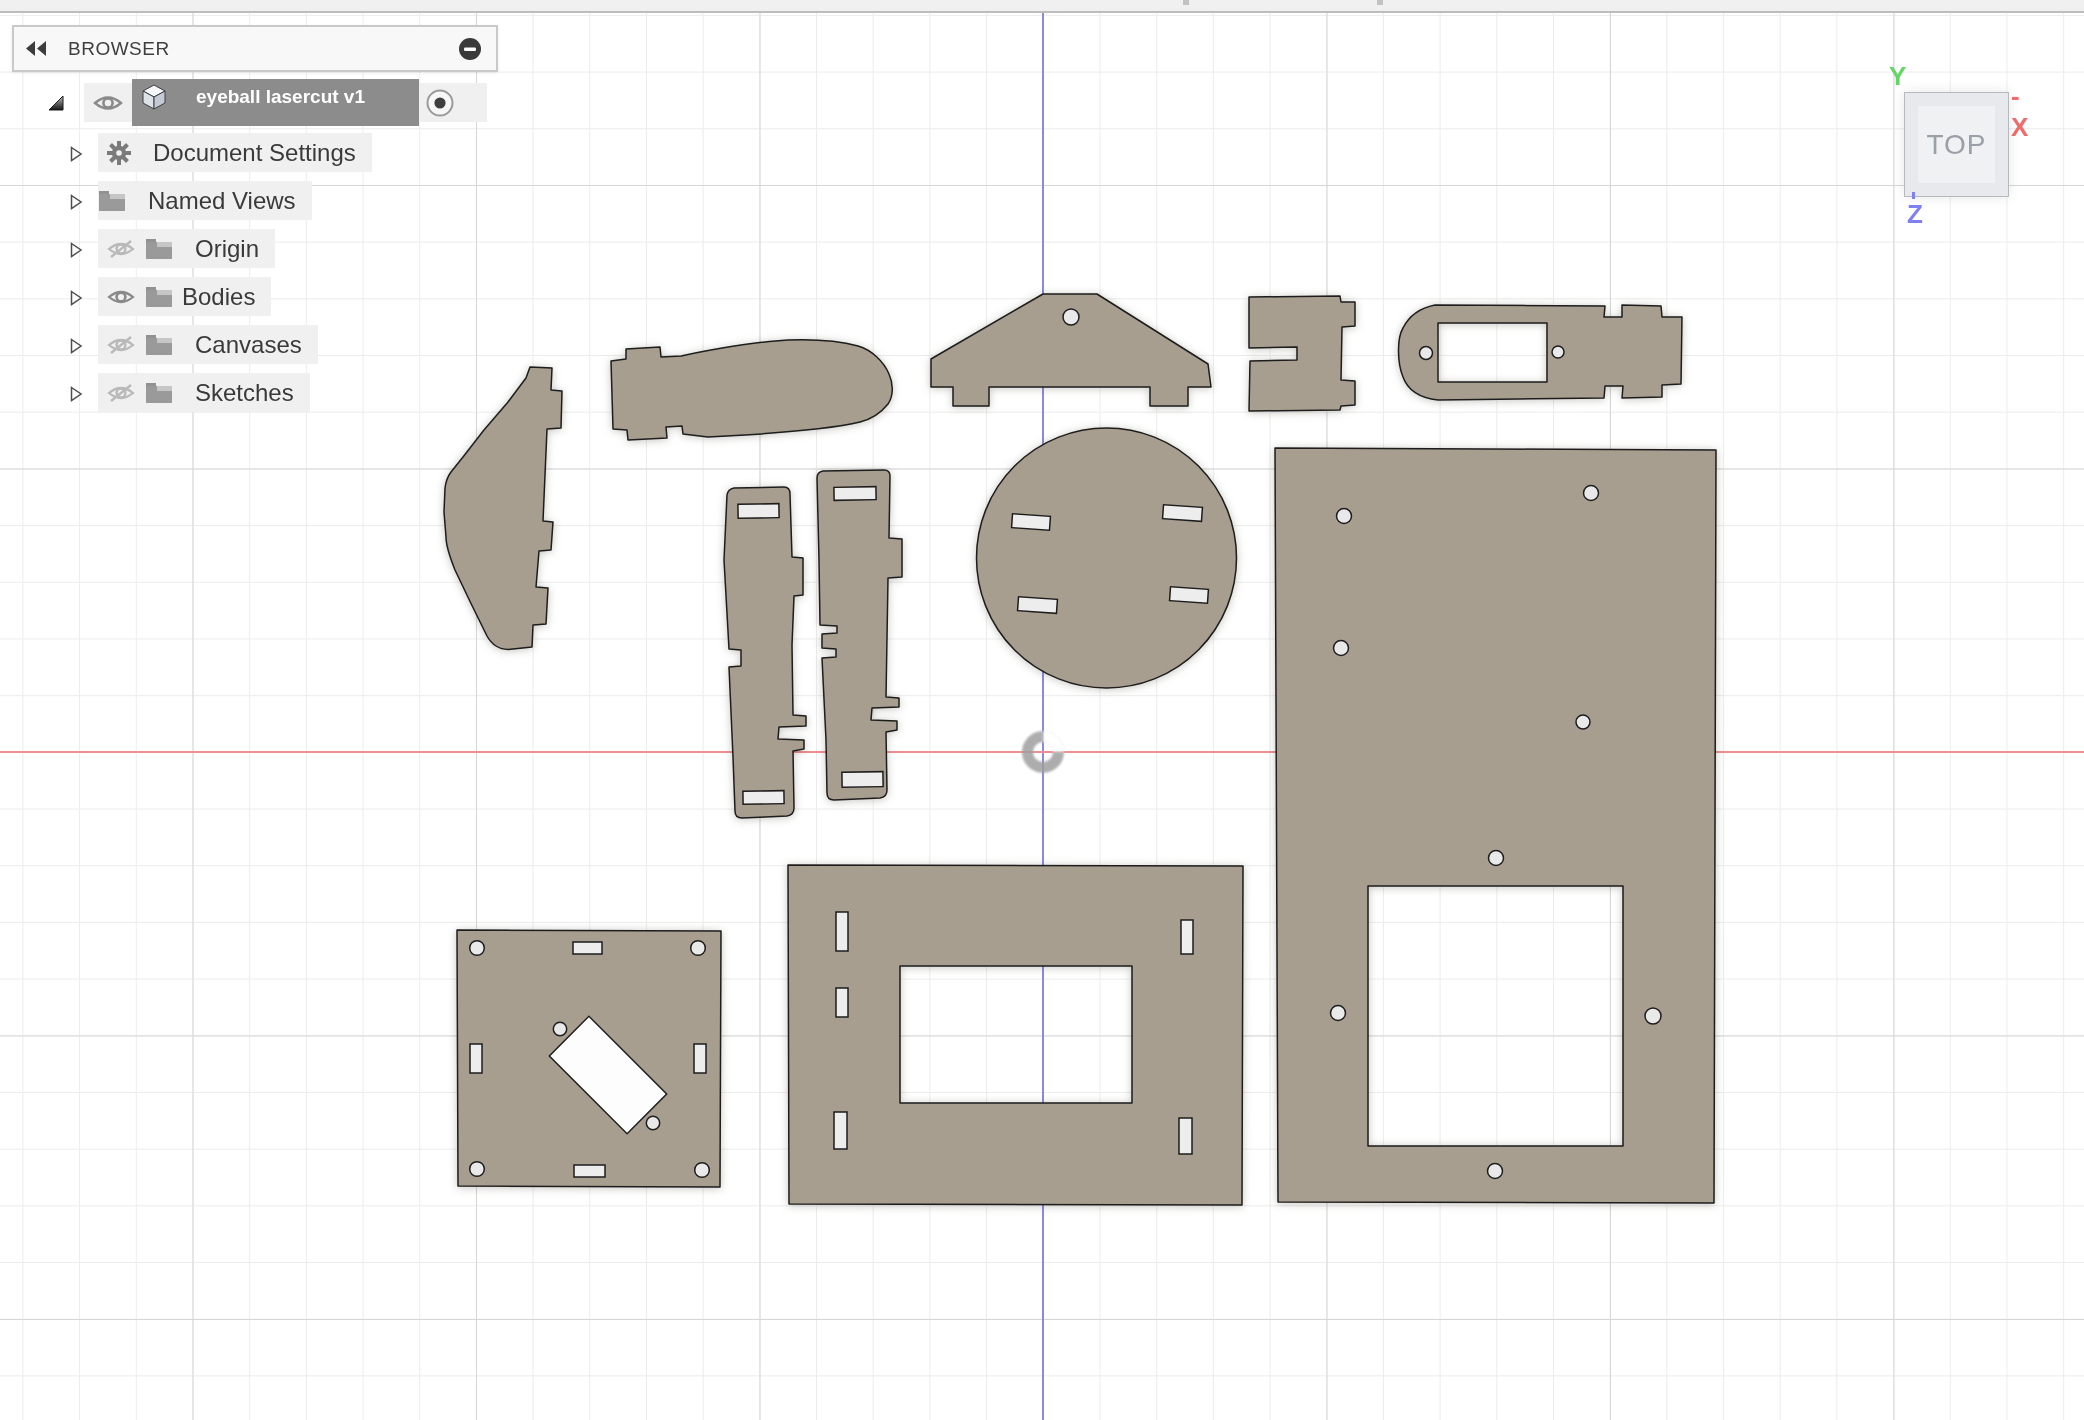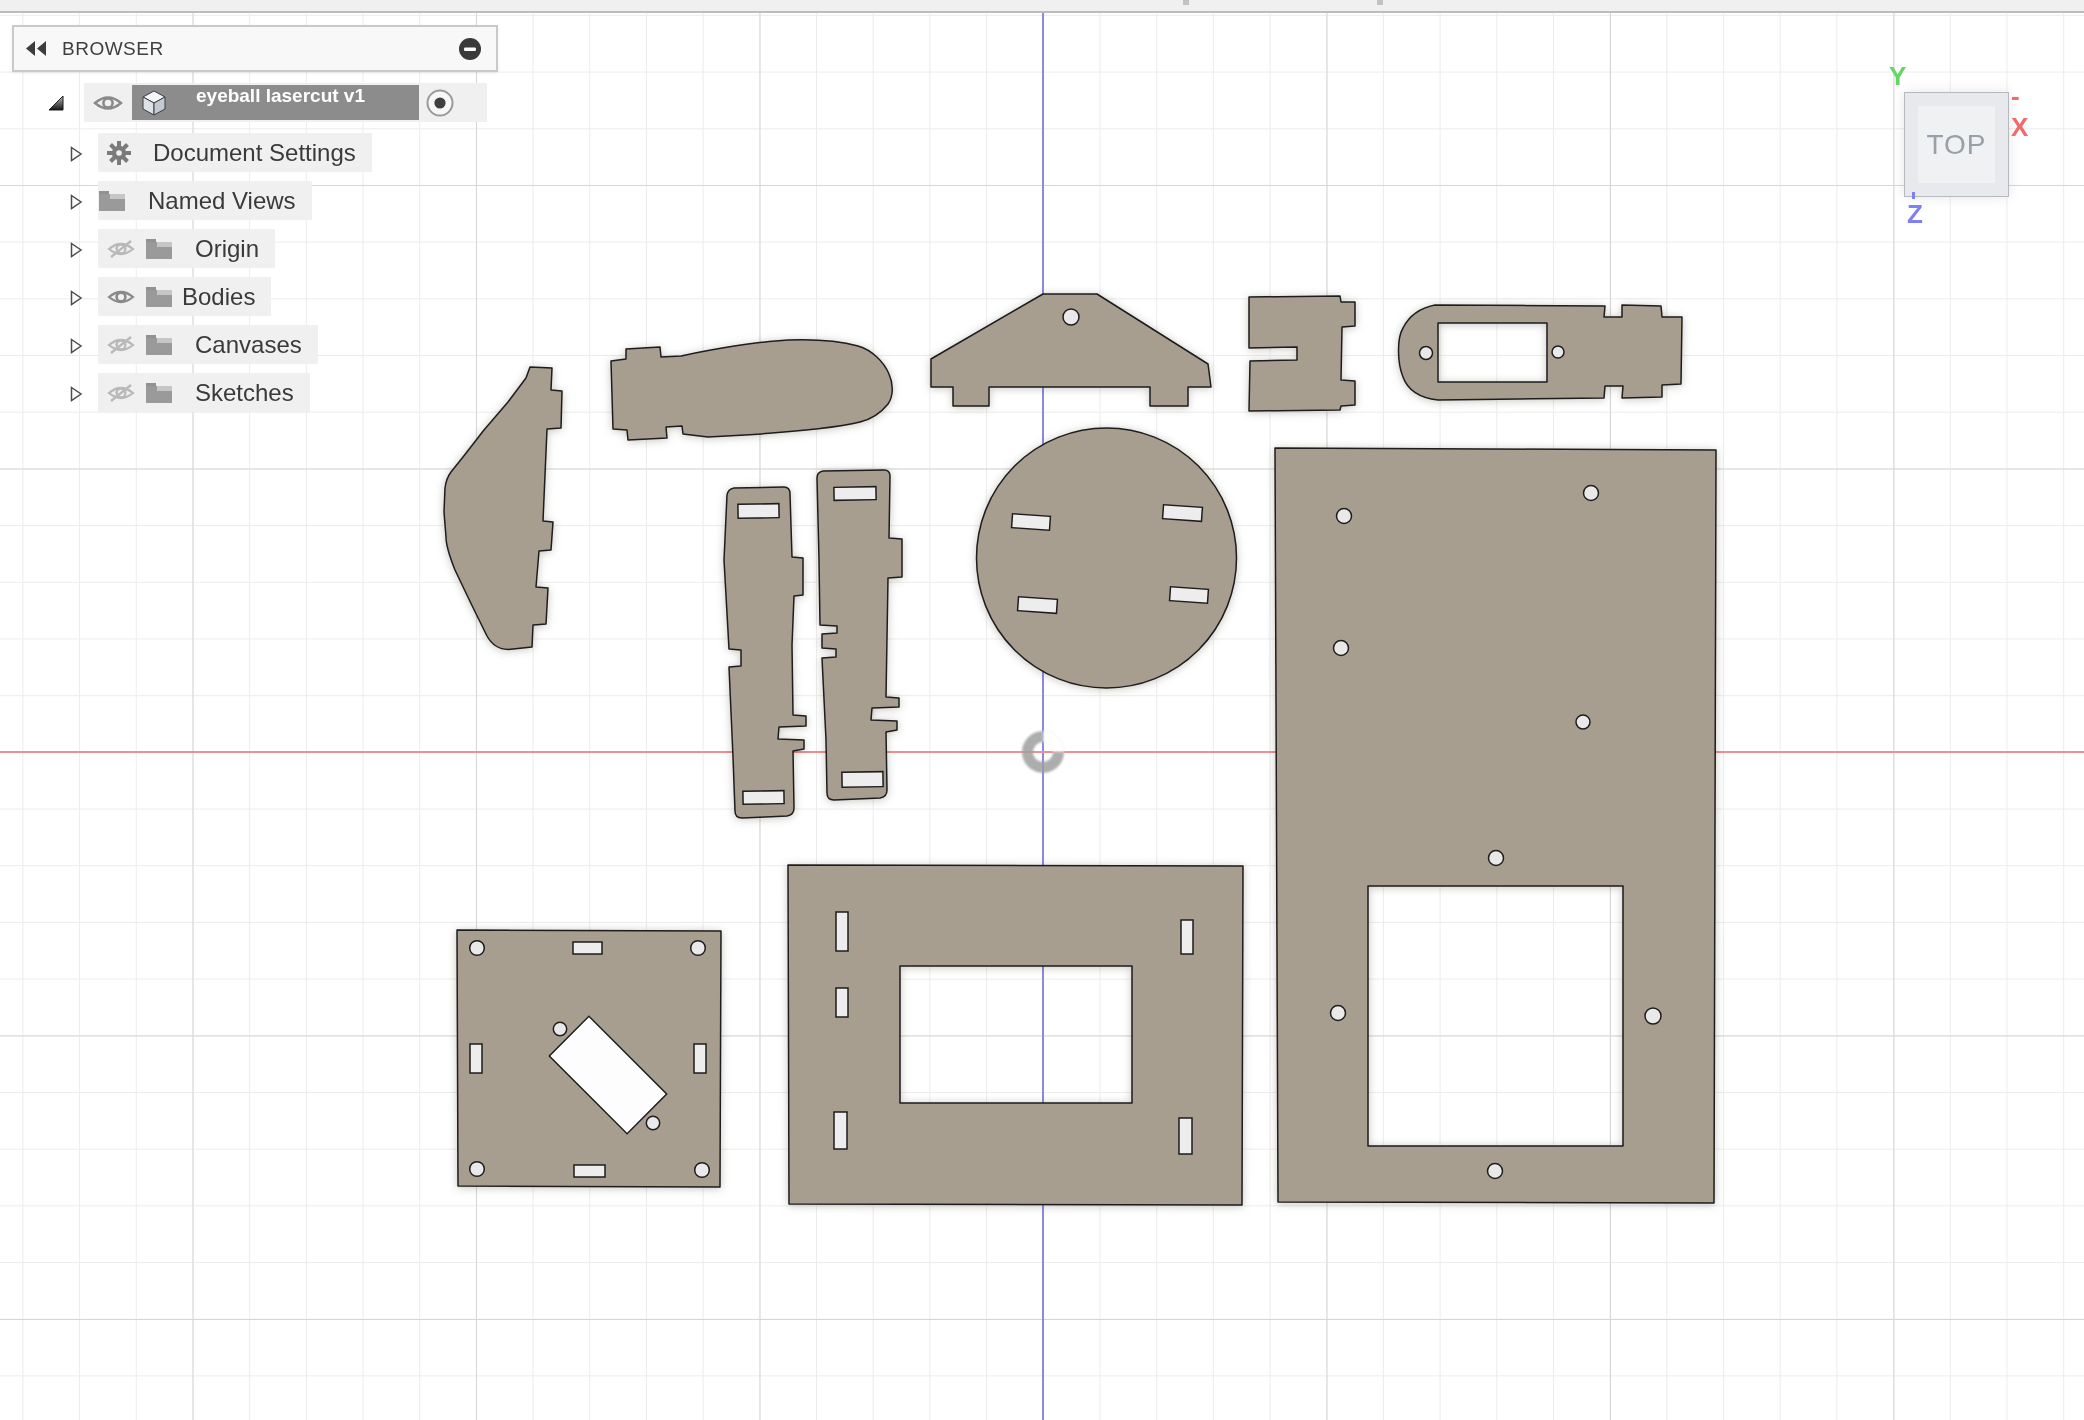--- a/index.html
+++ b/index.html
@@ -26,30 +26,30 @@
   
   .parts-svg{position:absolute;inset:0;filter:drop-shadow(0 1px 4px rgba(70,65,50,.30));}
   .part{fill:#a79e8f;stroke:#1d1d1d;stroke-width:1.5;stroke-linejoin:round;}
   .hole-c{fill:#e9e9e9;stroke:#1d1d1d;stroke-width:1.5;}
   .hole-s{fill:#ededed;stroke:#1d1d1d;stroke-width:1.5;}
   .hole-w{fill:#fdfdfd;stroke:#1d1d1d;stroke-width:1.5;}
 
   
   .browser-header{position:absolute;left:12px;top:25px;width:486px;height:47px;
     background:#f8f8f8;border:2px solid #c9c9c9;box-sizing:border-box;
-    display:flex;align-items:center;box-shadow:0 1px 3px rgba(0,0,0,.08);}
+    display:flex;align-items:center;box-shadow:0 1px 3px rgba(0,0,0,.08);gap:6px;}
   .browser-title{font-size:19px;color:#3f3f3f;letter-spacing:.5px;margin-left:14px;}
   .hdr-collapse{margin-left:12px;display:flex;align-items:center;cursor:pointer;}
   .hdr-min{margin-left:auto;margin-right:14px;display:flex;align-items:center;}
 
   .row{position:absolute;display:flex;align-items:center;height:39px;}
   .row-strip{display:flex;align-items:center;background:#f0f0f0;height:39px;padding-right:16px;}
   .tri{position:absolute;display:flex;align-items:center;}
   .lbl{font-size:24px;color:#3a3a3a;white-space:nowrap;}
-  .root-box{display:flex;background:#8c8c8c;height:35px;padding:0 14px 0 6px;}
+  .root-box{display:flex;align-items:center;background:#8c8c8c;height:35px;padding:0 14px 12px 6px;}
   .root-lbl{font-size:19px;font-weight:bold;color:#ffffff;white-space:nowrap;margin-left:26px;margin-right:40px;}
   .icon-gap{display:inline-flex;align-items:center;justify-content:center;}
 
   
   .viewcube{position:absolute;left:1904px;top:92px;width:105px;height:105px;
     background:#e7e9ec;border:1px solid #b6b9be;box-sizing:border-box;
     box-shadow:0 0 12px rgba(0,0,0,.10);}
   .vc-face{position:absolute;left:13px;top:13px;right:13px;bottom:13px;background:#f0f1f3;
     display:flex;align-items:center;justify-content:center;}
   .vc-label{font-size:28px;font-weight:normal;color:#9aa0a8;letter-spacing:1px;}

